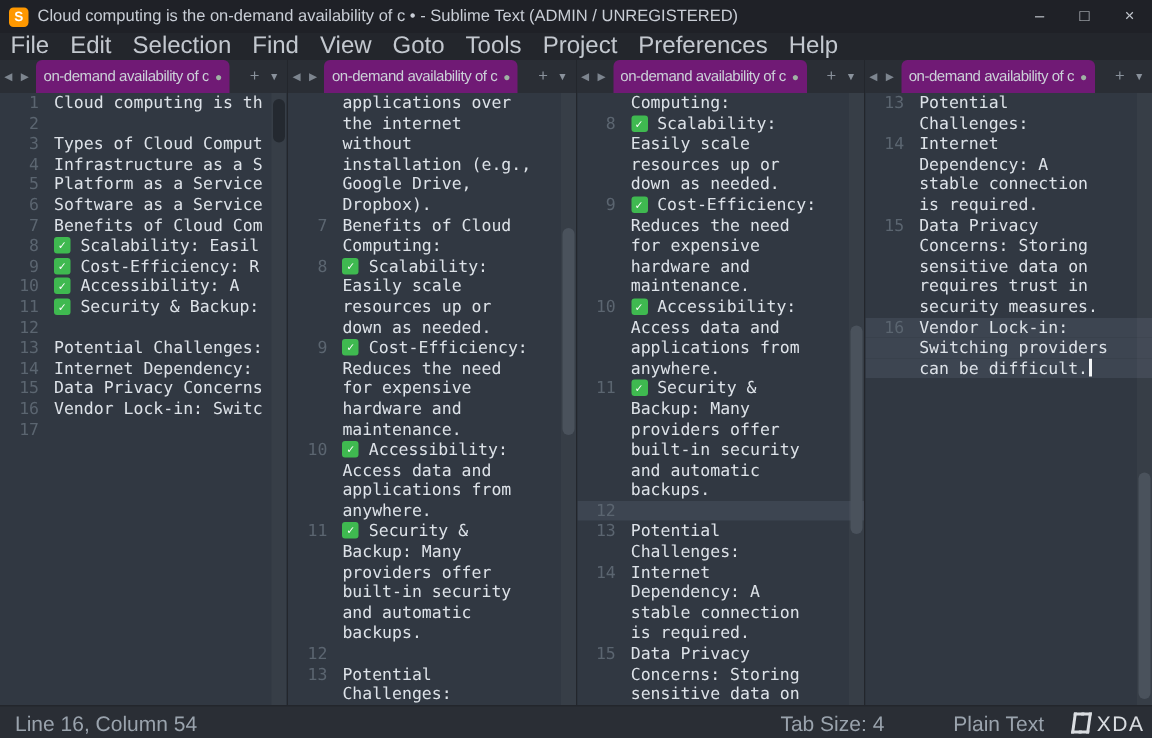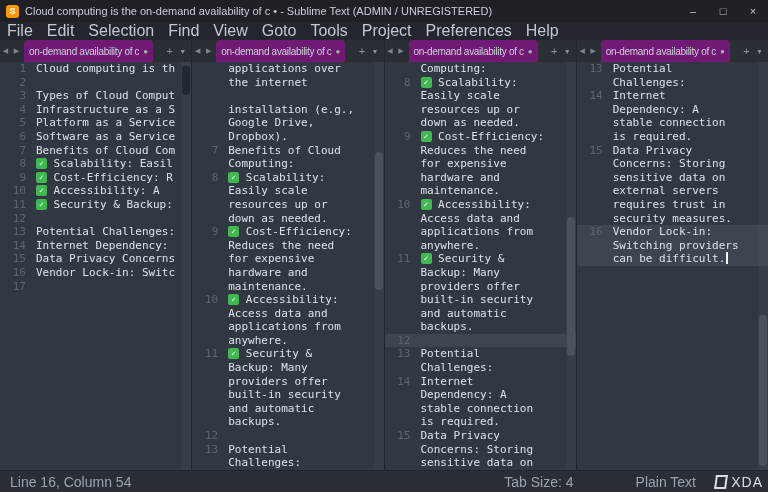--- a/index.html
+++ b/index.html
@@ -39,21 +39,21 @@
   .row .txt{flex:1;overflow:hidden;padding-left:6px;min-width:0}
   .row.hl{background:#3d4551}
   .check{display:inline-block;width:11px;height:11px;border-radius:2px;background:#3fb950;color:#fff;font-size:8px;line-height:11px;text-align:center;vertical-align:1px}
   .cursor{display:inline-block;width:1.5px;height:12px;background:#f3f5f7;vertical-align:-2px;margin-left:1px}
   .scrollbar{position:absolute;top:0;bottom:0;right:0;width:10px;background:rgba(255,255,255,0.03)}
   .thumb{position:absolute;left:1px;right:1px;background:#4a525c;border-radius:4px}
   .thumb.dark{background:#242930}
 
   
   .statusbar{height:22px;flex:none;background:#2a2e35;border-top:1px solid #23262c;display:flex;align-items:center;font-size:14px;color:#9aa3ad;padding:0 10px;justify-content:space-between}
-  .status-right{display:flex;gap:62px;margin-right:62px}
+  .status-right{display:flex;gap:46px;margin-right:62px}
 
   
   .watermark{position:absolute;right:5px;bottom:2px;display:flex;align-items:center;color:#e4e7eb;font-weight:normal;font-size:14px;opacity:0.95;letter-spacing:1px}
   .wb{width:7px;height:14px;border:2.5px solid #e4e7eb;display:inline-block}
   .wb.l{border-right:none;transform:skewX(-8deg)}
   .wb.r{border-left:none;transform:skewX(-8deg);margin-left:-2px;margin-right:4px}
 </style>
 </head>
 <body>
 
@@ -129,21 +129,21 @@
             <span class="tab-dot">●</span>
           </div>
           <span class="tab-spacer"></span>
           <span class="tb-btn">+</span>
           <span class="tb-btn caret">▼</span>
         </div>
       <div class="editor">
         <div class="rows">
             <div class="row"><span class="gut"></span><span class="txt">applications over</span></div>
             <div class="row"><span class="gut"></span><span class="txt">the internet</span></div>
-            <div class="row"><span class="gut"></span></div>
+            <div class="row"><span class="gut"></span><span class="txt">without</span></div>
             <div class="row"><span class="gut"></span><span class="txt">installation (e.g.,</span></div>
             <div class="row"><span class="gut"></span><span class="txt">Google Drive,</span></div>
             <div class="row"><span class="gut"></span><span class="txt">Dropbox).</span></div>
             <div class="row"><span class="gut">7</span><span class="txt">Benefits of Cloud</span></div>
             <div class="row"><span class="gut"></span><span class="txt">Computing:</span></div>
             <div class="row"><span class="gut">8</span><span class="txt"><span class="check">✓</span> Scalability:</span></div>
             <div class="row"><span class="gut"></span><span class="txt">Easily scale</span></div>
             <div class="row"><span class="gut"></span><span class="txt">resources up or</span></div>
             <div class="row"><span class="gut"></span><span class="txt">down as needed.</span></div>
             <div class="row"><span class="gut">9</span><span class="txt"><span class="check">✓</span> Cost-Efficiency:</span></div>
@@ -236,21 +236,20 @@
         <div class="rows">
             <div class="row"><span class="gut">13</span><span class="txt">Potential</span></div>
             <div class="row"><span class="gut"></span><span class="txt">Challenges:</span></div>
             <div class="row"><span class="gut">14</span><span class="txt">Internet</span></div>
             <div class="row"><span class="gut"></span><span class="txt">Dependency: A</span></div>
             <div class="row"><span class="gut"></span><span class="txt">stable connection</span></div>
             <div class="row"><span class="gut"></span><span class="txt">is required.</span></div>
             <div class="row"><span class="gut">15</span><span class="txt">Data Privacy</span></div>
             <div class="row"><span class="gut"></span><span class="txt">Concerns: Storing</span></div>
             <div class="row"><span class="gut"></span><span class="txt">sensitive data on</span></div>
-            <div class="row"><span class="gut"></span><span class="txt">external servers</span></div>
             <div class="row"><span class="gut"></span><span class="txt">requires trust in</span></div>
             <div class="row"><span class="gut"></span><span class="txt">security measures.</span></div>
             <div class="row hl"><span class="gut">16</span><span class="txt">Vendor Lock-in:</span></div>
             <div class="row hl"><span class="gut"></span><span class="txt">Switching providers</span></div>
             <div class="row hl"><span class="gut"></span><span class="txt">can be difficult.<span class="cursor"></span></span></div>
           </div>
         <div class="scrollbar">
             <div class="thumb" style="top: 62%; height: 37%;"></div>
           </div>
       </div>

